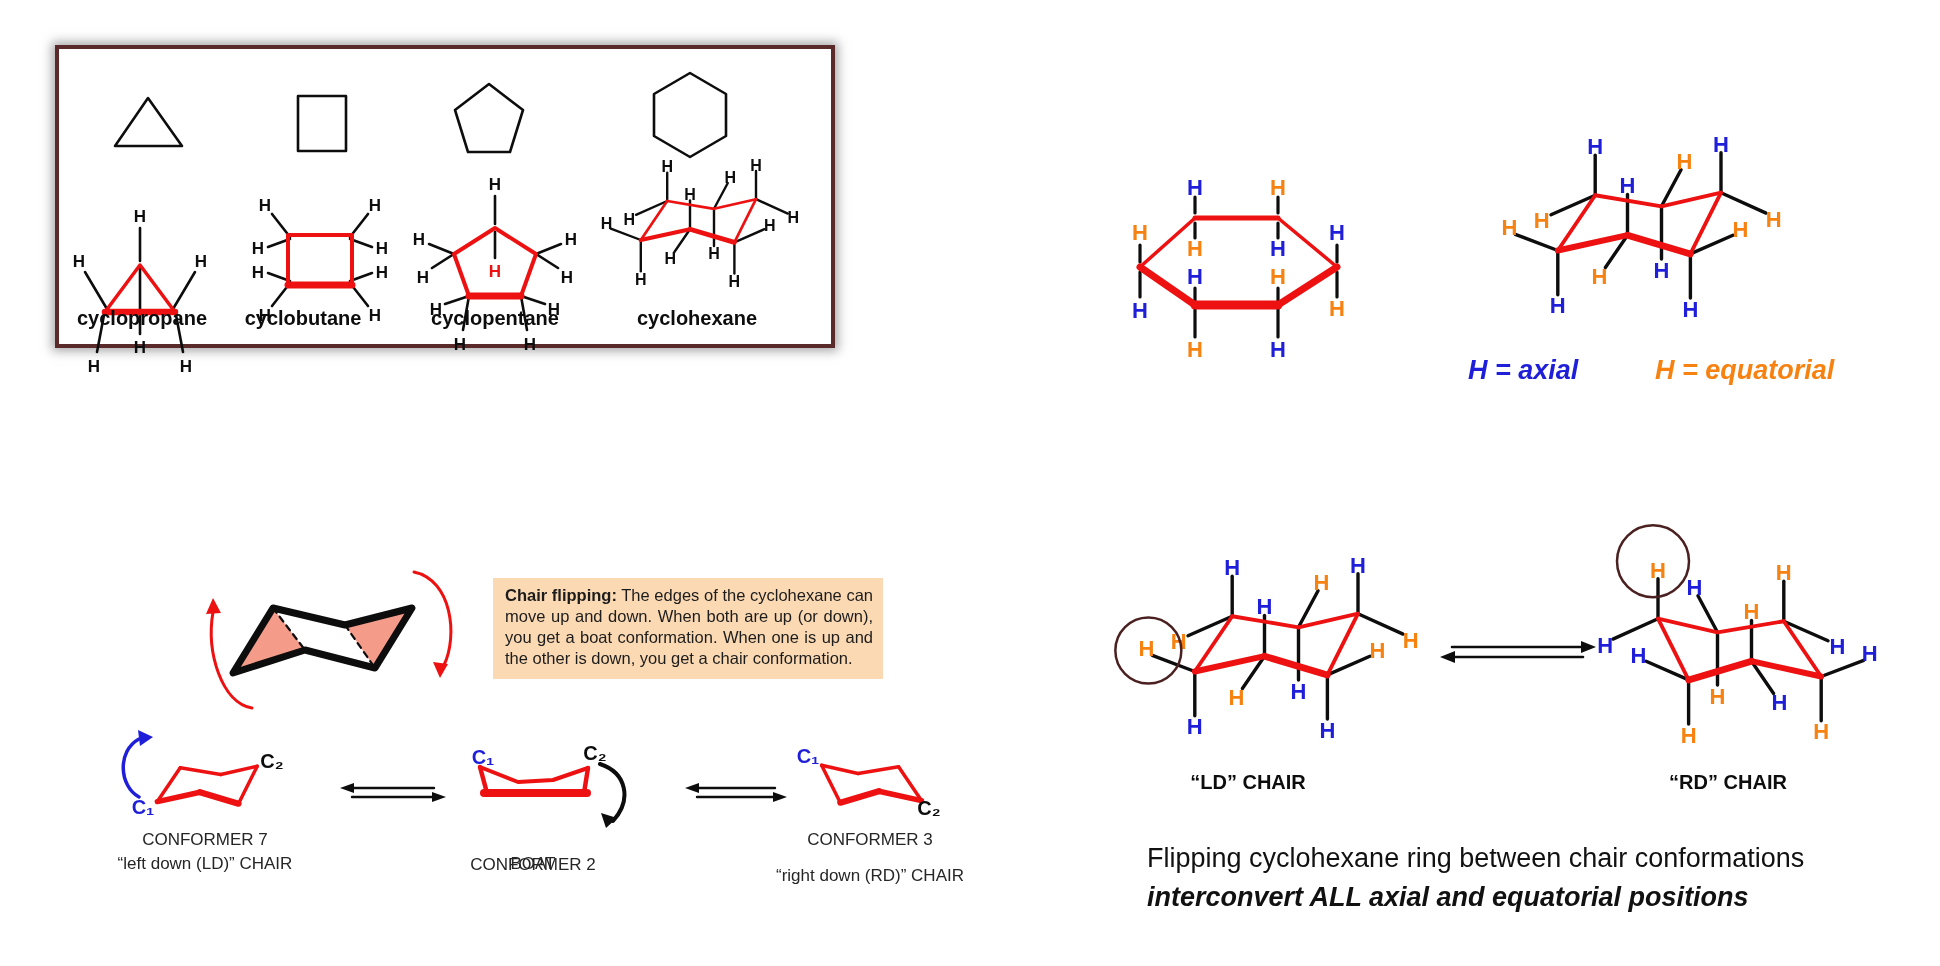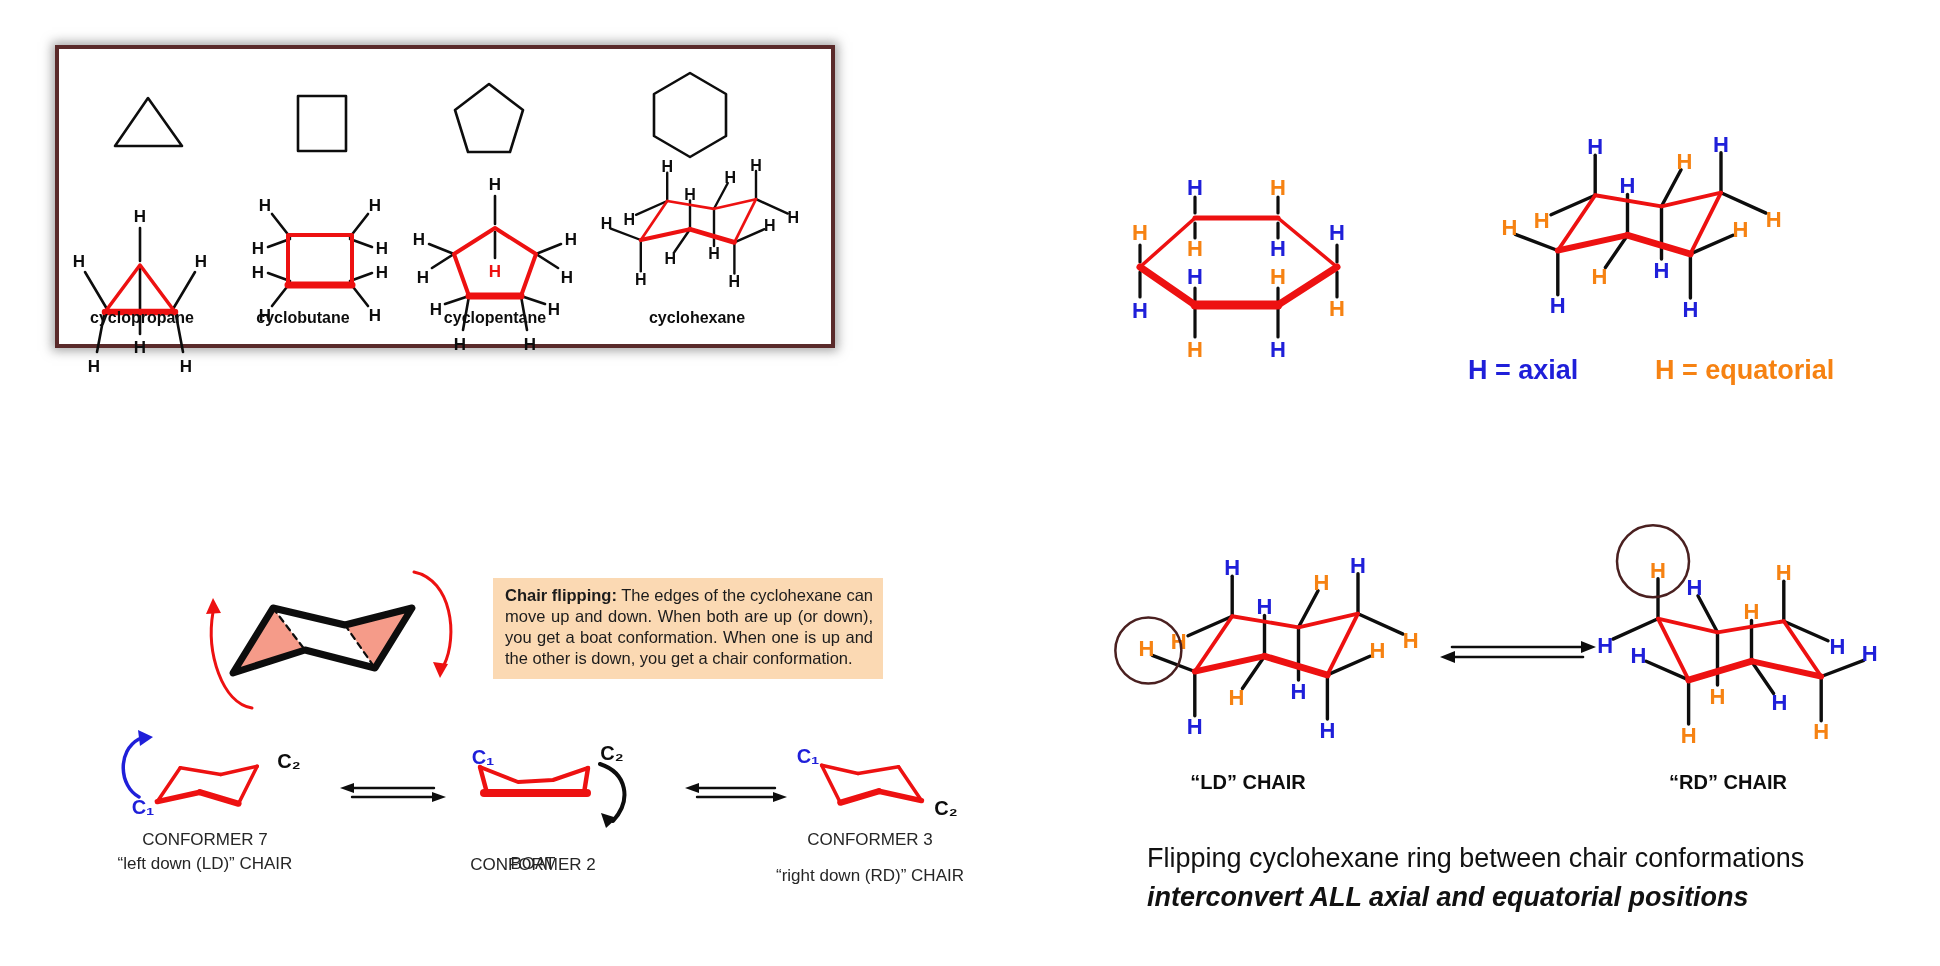--- a/index.html
+++ b/index.html
@@ -4,29 +4,29 @@
 <style>
   html,body{margin:0;padding:0;background:#ffffff;}
   .page{position:relative;width:1940px;height:966px;background:#fff;overflow:hidden;
         font-family:"Liberation Sans",sans-serif;}
   .box{position:absolute;left:55px;top:45px;width:772px;height:295px;background:#fff;
        border:4px solid var(--maroon);box-shadow:0 0 10px 3px rgba(120,120,120,.65);}
   svg#canvas{position:absolute;left:0;top:0;z-index:2;}
   svg text{font-weight:700;font-family:"Liberation Sans",sans-serif;}
   .txt{position:absolute;z-index:3;white-space:nowrap;}
   .center{transform:translate(-50%,-50%);}
-  .mol-name{font-size:16px;font-weight:700;color:#0d0d0d;}
+  .mol-name{font-size:20px;font-weight:700;color:#0d0d0d;}
   .cap{font-size:17px;color:#262626;}
   .chair-name{font-size:20px;font-weight:700;color:#0d0d0d;}
-  .legend{font-size:27px;font-weight:700;}
+  .legend{font-size:27px;font-weight:700;font-style:italic;}
   .legend.ax{color:var(--blue);}
   .legend.eq{color:var(--orange);}
   .atom{font-size:20px;font-weight:700;}
   .atom.c1{color:var(--blue);}
-  .atom.c2{color:#0d0d0d;margin-left:17px;}
+  .atom.c2{color:#0d0d0d;}
   .note{position:absolute;left:493px;top:578px;width:368px;padding:7px 10px 10px 12px;
         background:var(--peach);font-size:16.5px;line-height:21px;color:#1c1c1c;
         text-align:justify;z-index:3;}
   .note b{font-weight:700;}
   .bigcap1{font-size:27px;color:#111;}
   .bigcap2{font-size:27px;font-weight:700;font-style:italic;color:#111;}
 </style>
 </head>
 <body>
 

